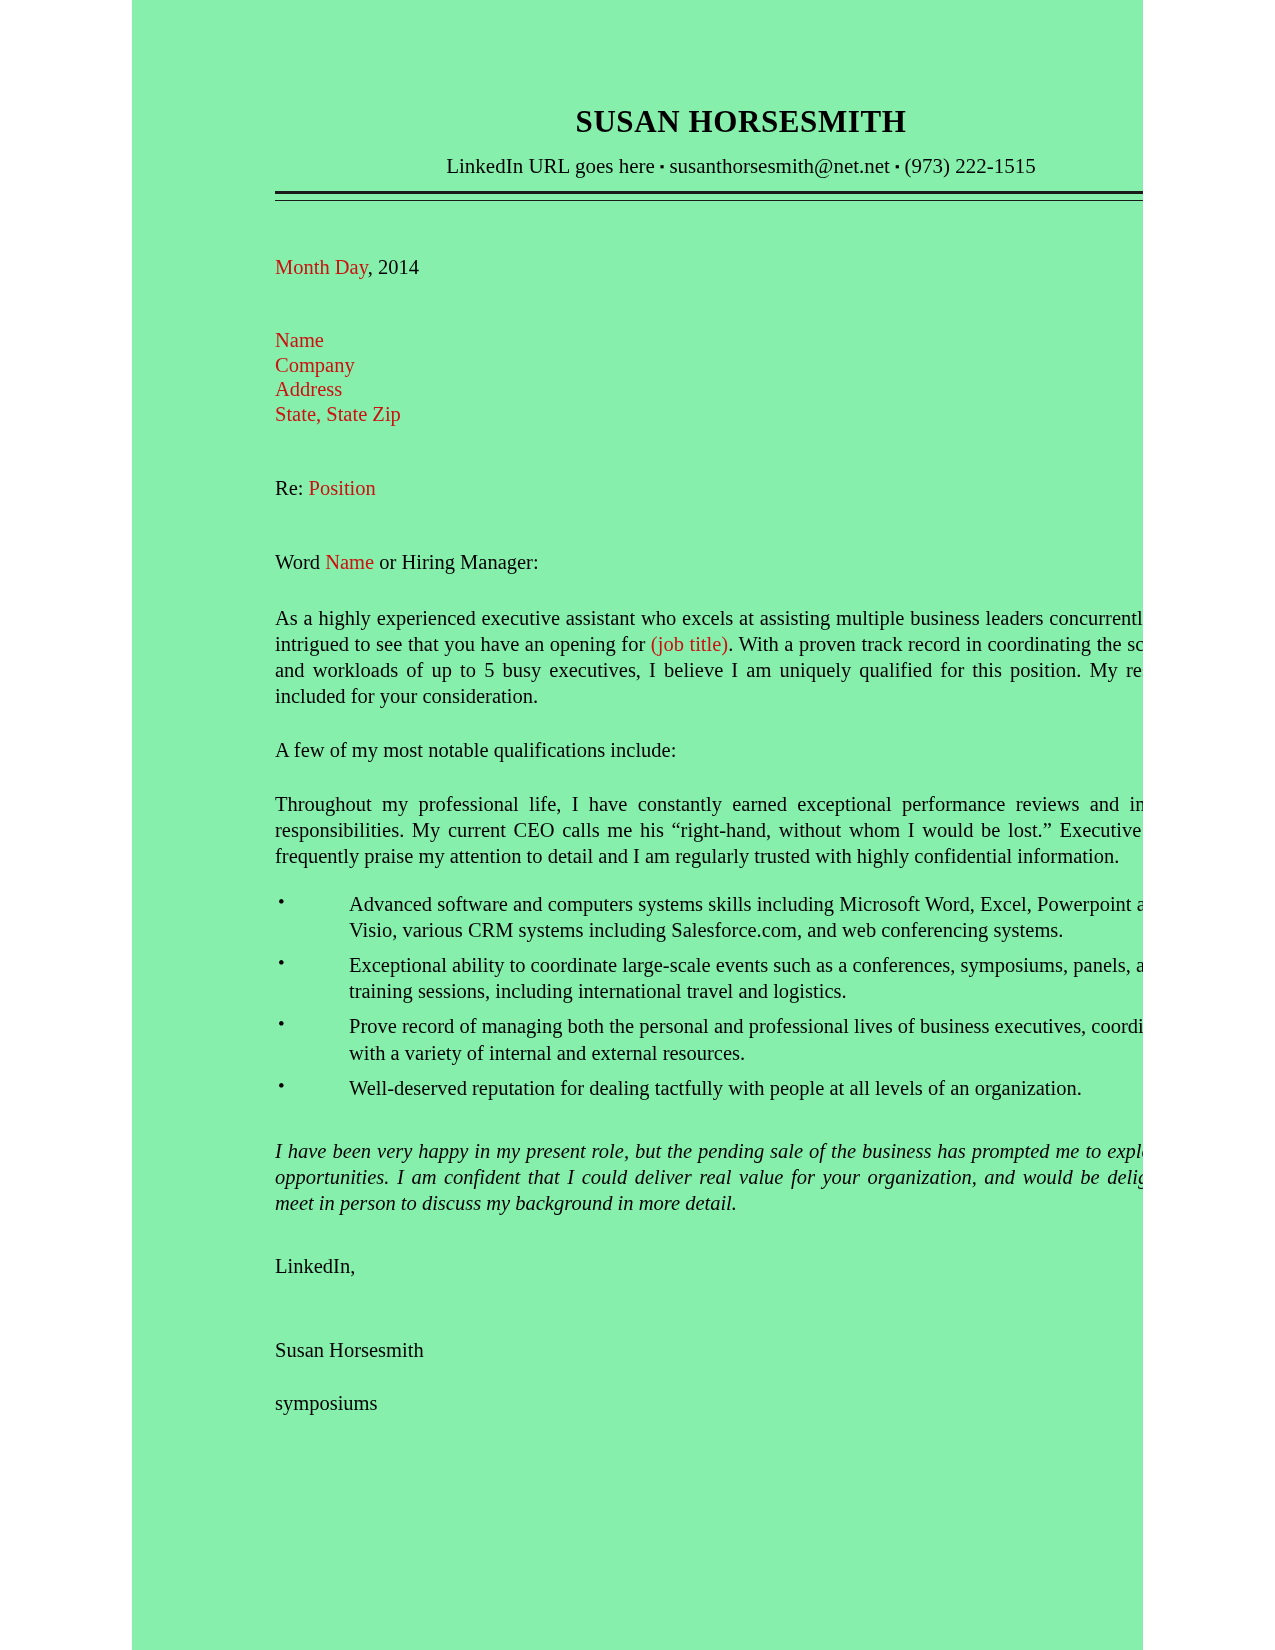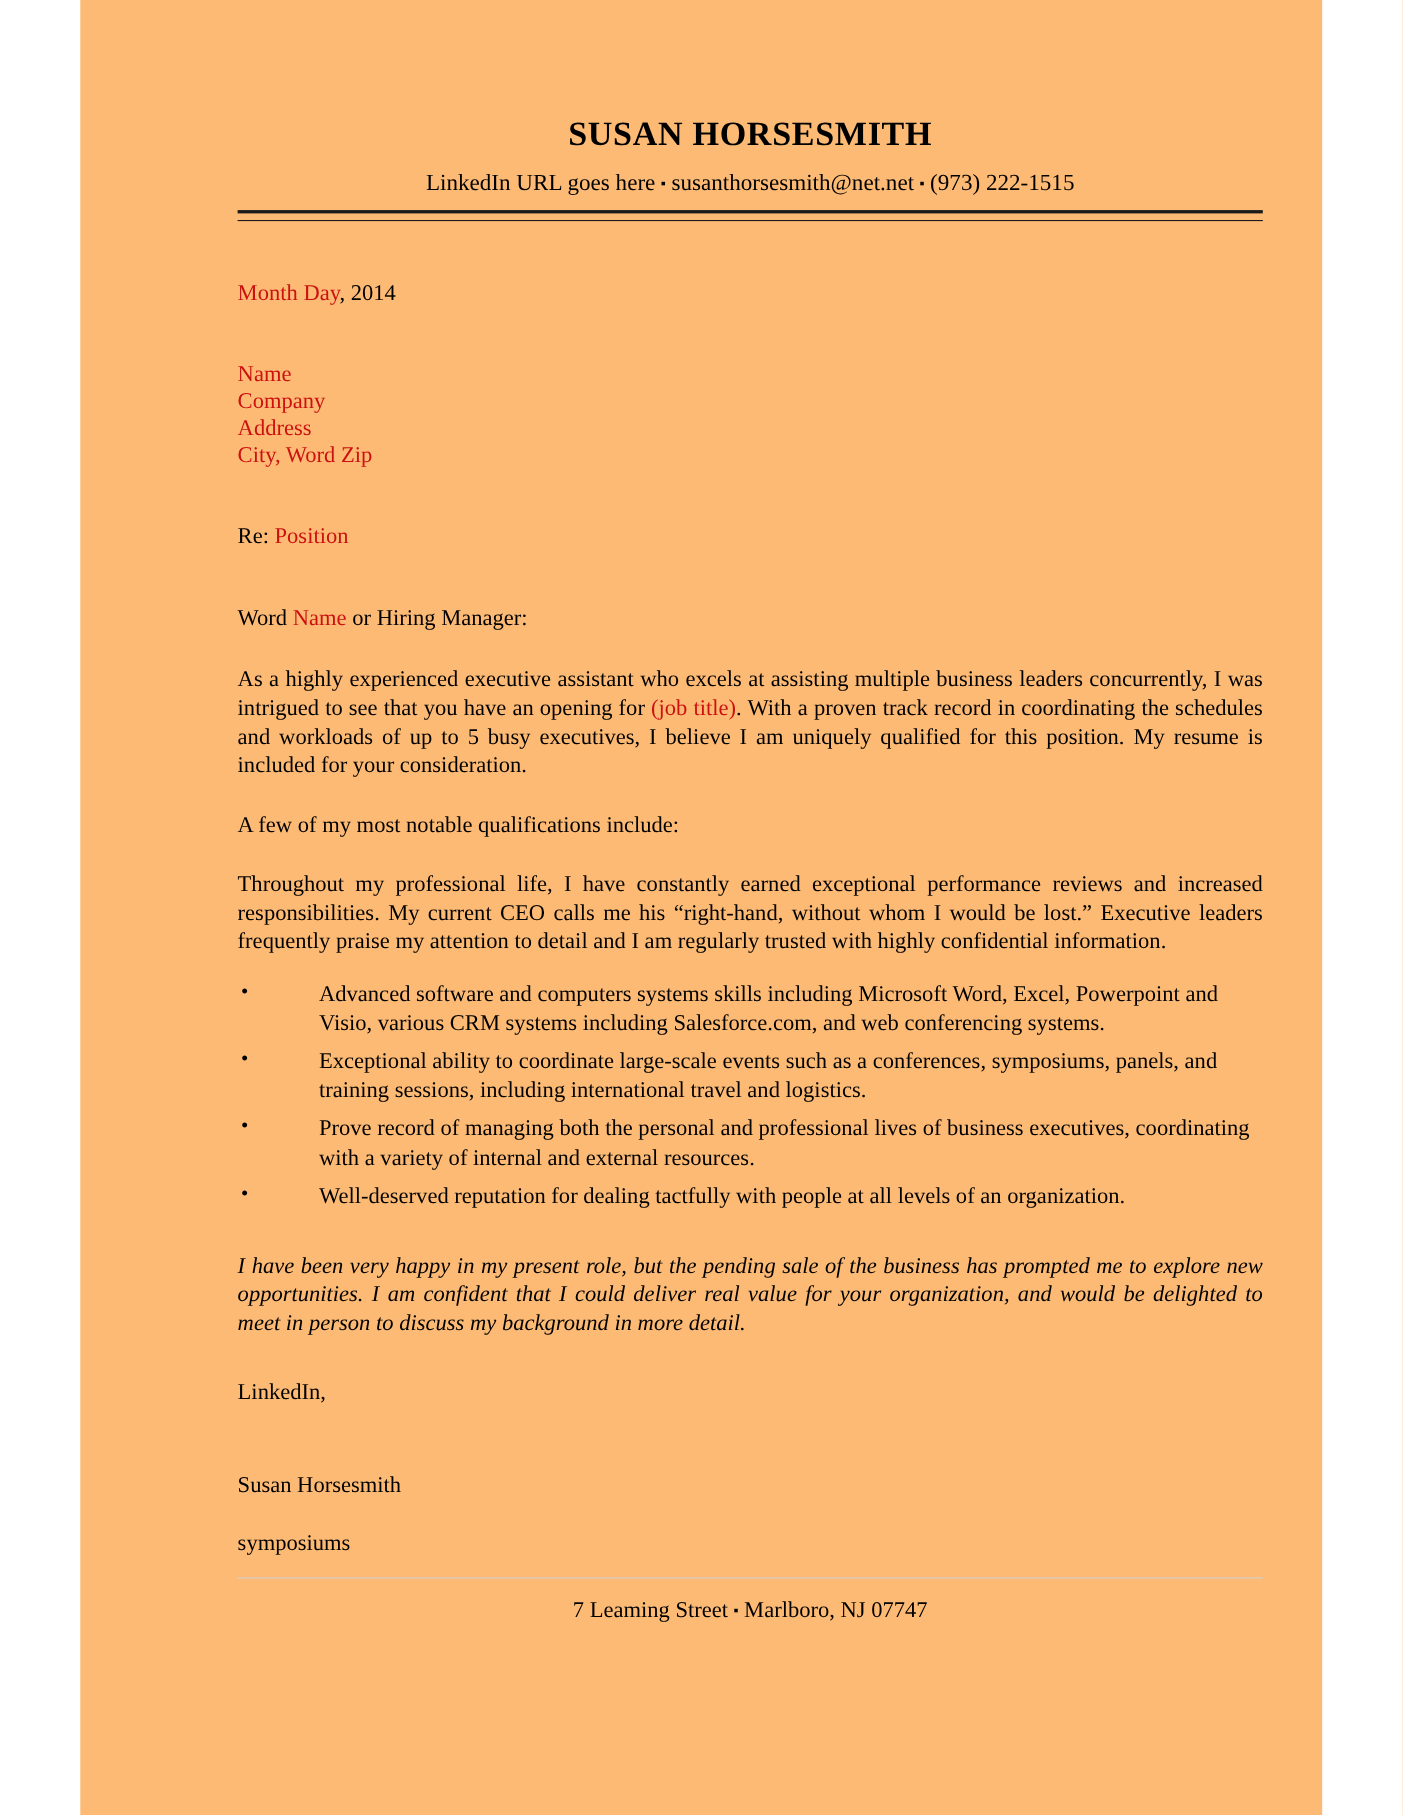--- a/index.html
+++ b/index.html
@@ -6,24 +6,24 @@
     margin: 0;
     padding: 0;
     background: #ffffff;
   }
   body {
     font-family: "Liberation Serif", "DejaVu Serif", serif;
     color: #000000;
   }
   .page {
     position: relative;
-    width: 1129px;
+    width: 1011px;
     height: 1650px;
     margin: 0 auto;
-    background: #fdba74;
+    background: #86efac;
     box-sizing: border-box;
     overflow: hidden;
   }
   .content {
     position: absolute;
     left: 143px;
     top: 0;
     width: 932px;
   }
 
@@ -146,21 +146,21 @@
     </div>
 
     <div class="letter">
 
       <div class="date-line"><span class="red">Month Day</span><span>, 2014</span></div>
 
       <div class="addr-block">
         <div class="red">Name</div>
         <div class="red">Company</div>
         <div class="red">Address</div>
-        <div class="red">City, Word Zip</div>
+        <div class="red">State, State Zip</div>
       </div>
 
       <div class="re-line"><span>Re: </span><span class="red">Position</span></div>
 
       <div class="salutation"><span>Word </span><span class="red">Name</span><span> or Hiring Manager:</span></div>
 
       <p class="body-para first"><span>As a highly experienced executive assistant who excels at assisting multiple business leaders concurrently, I was intrigued to see that you have an opening for </span><span class="red">(job title)</span><span>. With a proven track record in coordinating the schedules and workloads of up to 5 busy executives, I believe I am uniquely qualified for this position. My resume is included for your consideration.</span></p>
 
       <p class="body-para lead-in">A few of my most notable qualifications include:</p>
 
@@ -189,18 +189,14 @@
 
       <div class="sincerely">LinkedIn,</div>
 
       <div class="sign-name">Susan Horsesmith</div>
 
       <div class="enclosure">symposiums</div>
 
     </div>
   </div>
 
-  <div class="footer">
-    <div class="footer-rule"></div>
-    <div class="footer-text"><span>7 Leaming Street</span><span class="sep-sq">▪</span><span>Marlboro, NJ 07747</span></div>
-  </div>
 
 </div>
 
 </body></html>

